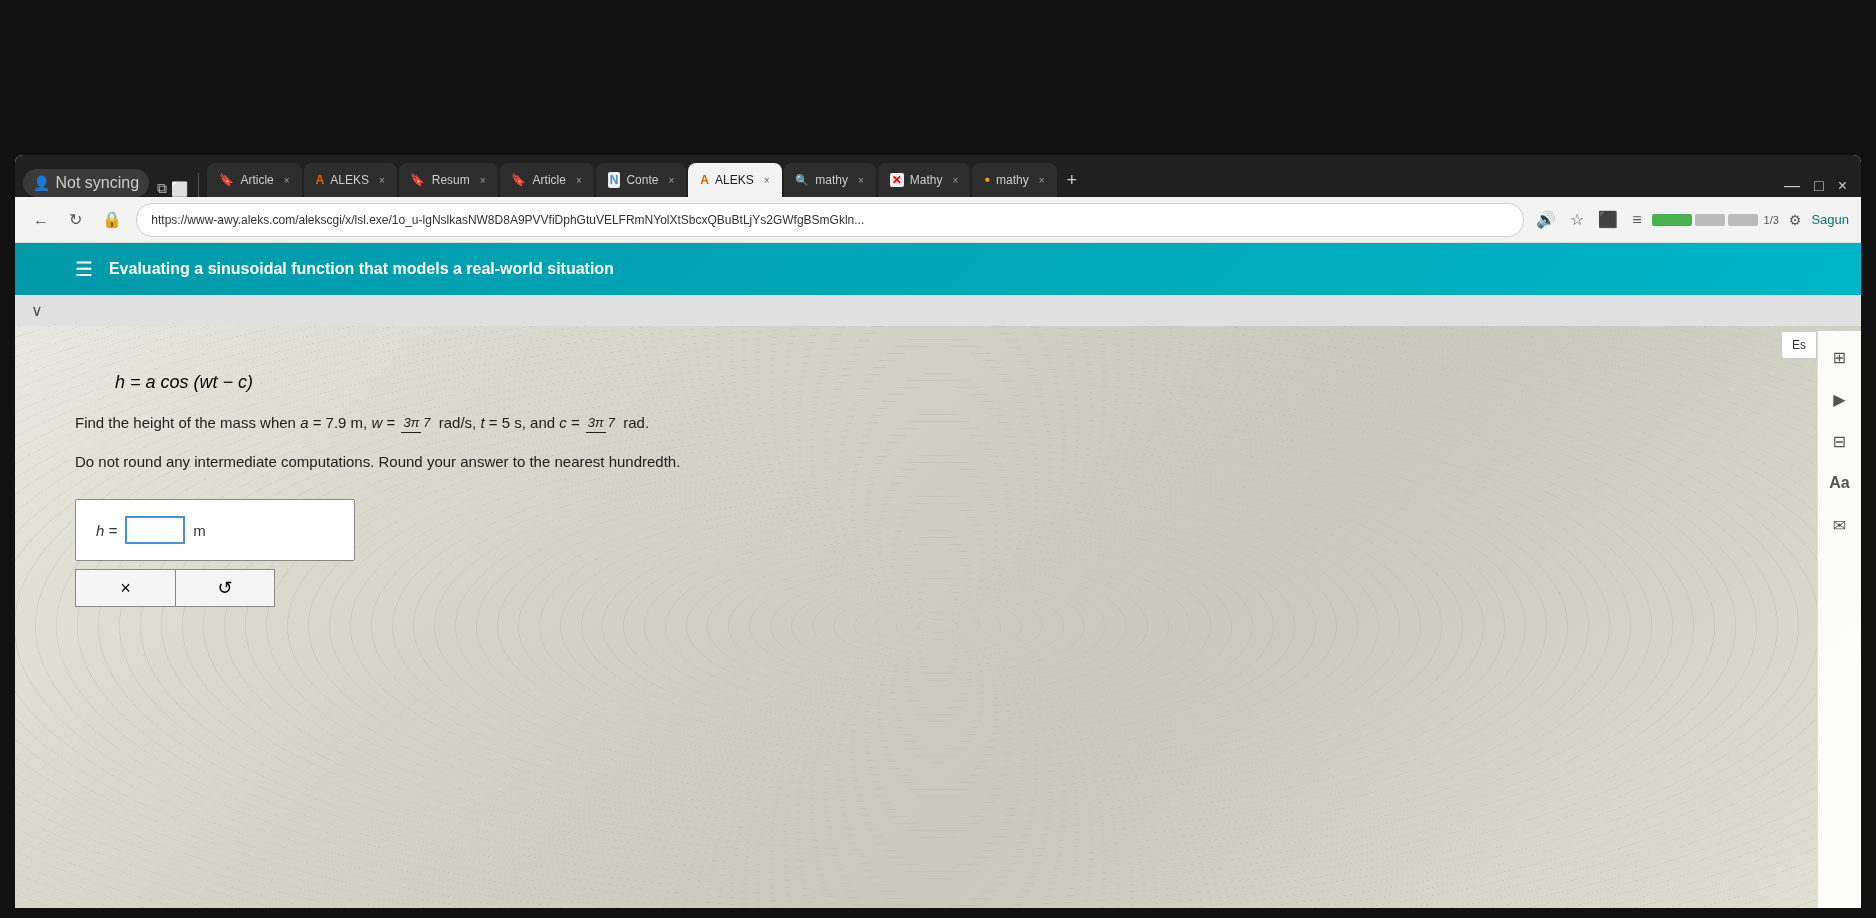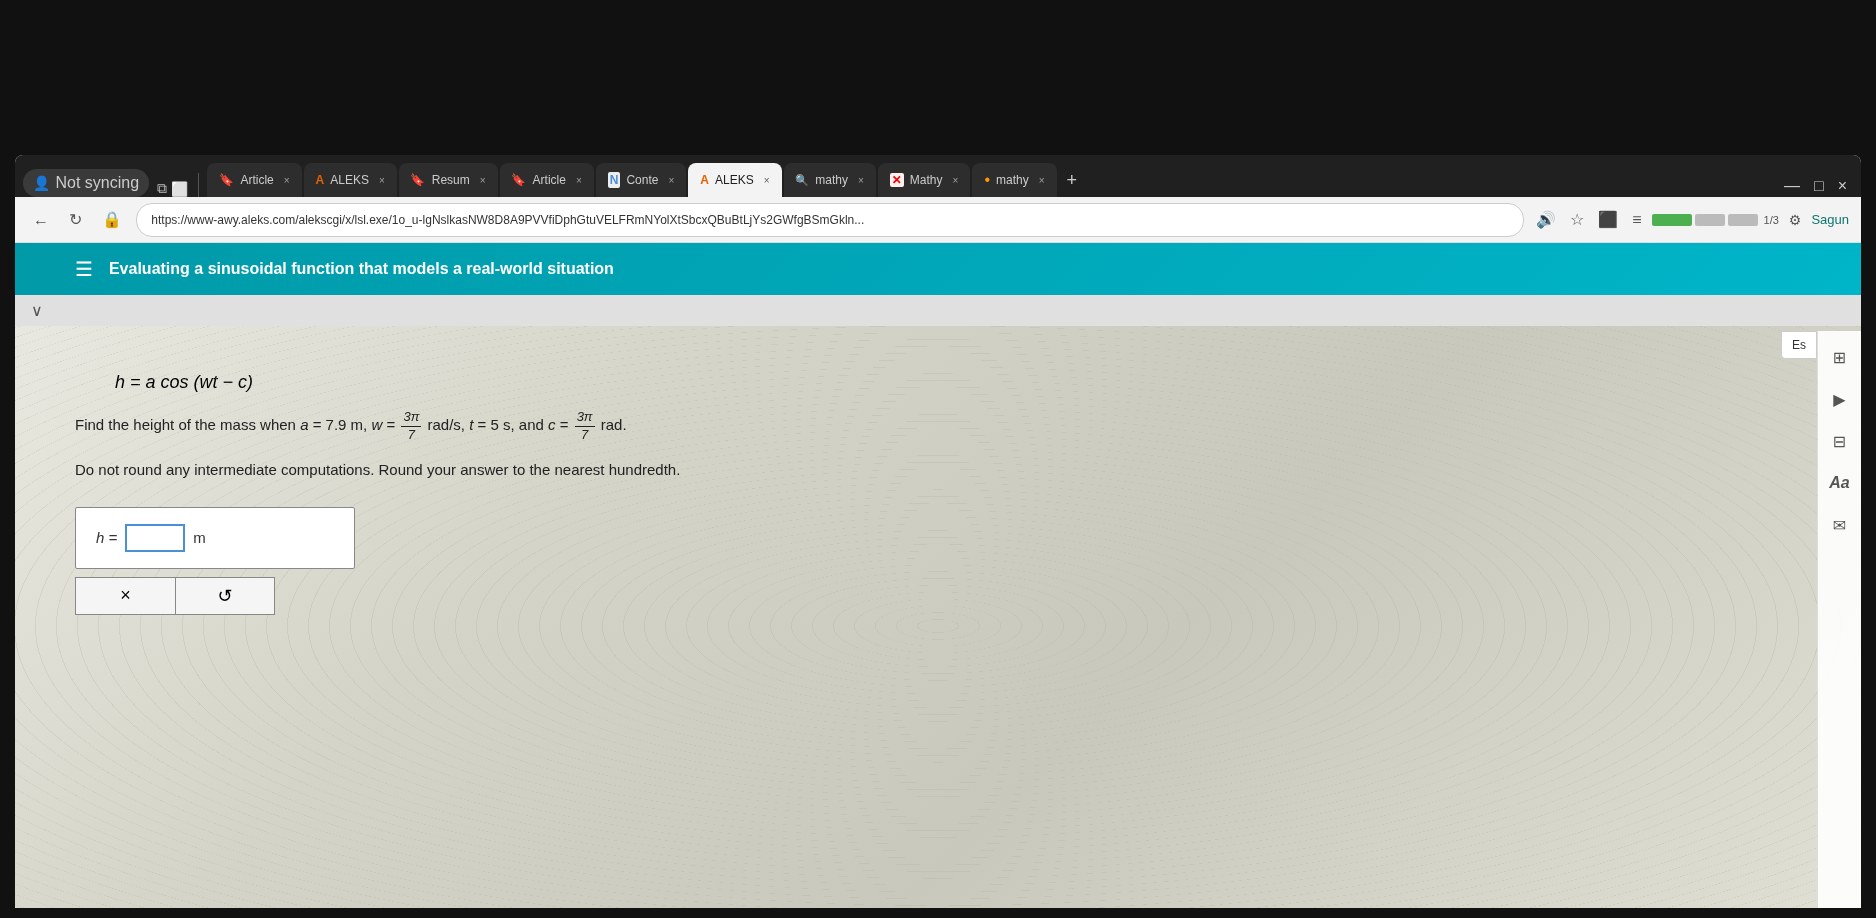--- a/index.html
+++ b/index.html
@@ -212,22 +212,22 @@
     }
 
     .math-formula {
       font-style: italic;
       font-size: 18px;
       margin: 16px 0 16px 40px;
     }
 
     .fraction {
       display: inline-flex;
-      flex-direction: column;
-      align-items: center;
+      flex-direction: row;
+      align-items: flex-start;
       vertical-align: middle;
       margin: 0 2px;
       font-style: italic;
     }
 
     .fraction .numerator {
       border-bottom: 1px solid #222;
       padding: 0 2px;
       font-size: 13px;
       line-height: 1.3;
@@ -522,21 +522,21 @@
       <button class="sidebar-icon-btn">
         <span style="font-size:16px;">⊞</span>
       </button>
       <button class="sidebar-icon-btn">
         <span style="font-size:16px;">▶</span>
       </button>
       <button class="sidebar-icon-btn">
         <span style="font-size:16px;">⊟</span>
       </button>
       <button class="sidebar-icon-btn">
-        <span style="font-size:16px;font-weight:bold;font-style:italic;">Aa</span>
+        <span style="font-size:16px;font-weight:bold;">Aa</span>
       </button>
       <button class="sidebar-icon-btn">
         <span style="font-size:16px;">✉</span>
       </button>
     </div>
 
     <button class="es-btn">Es</button>
 
   </div>
 </div>

